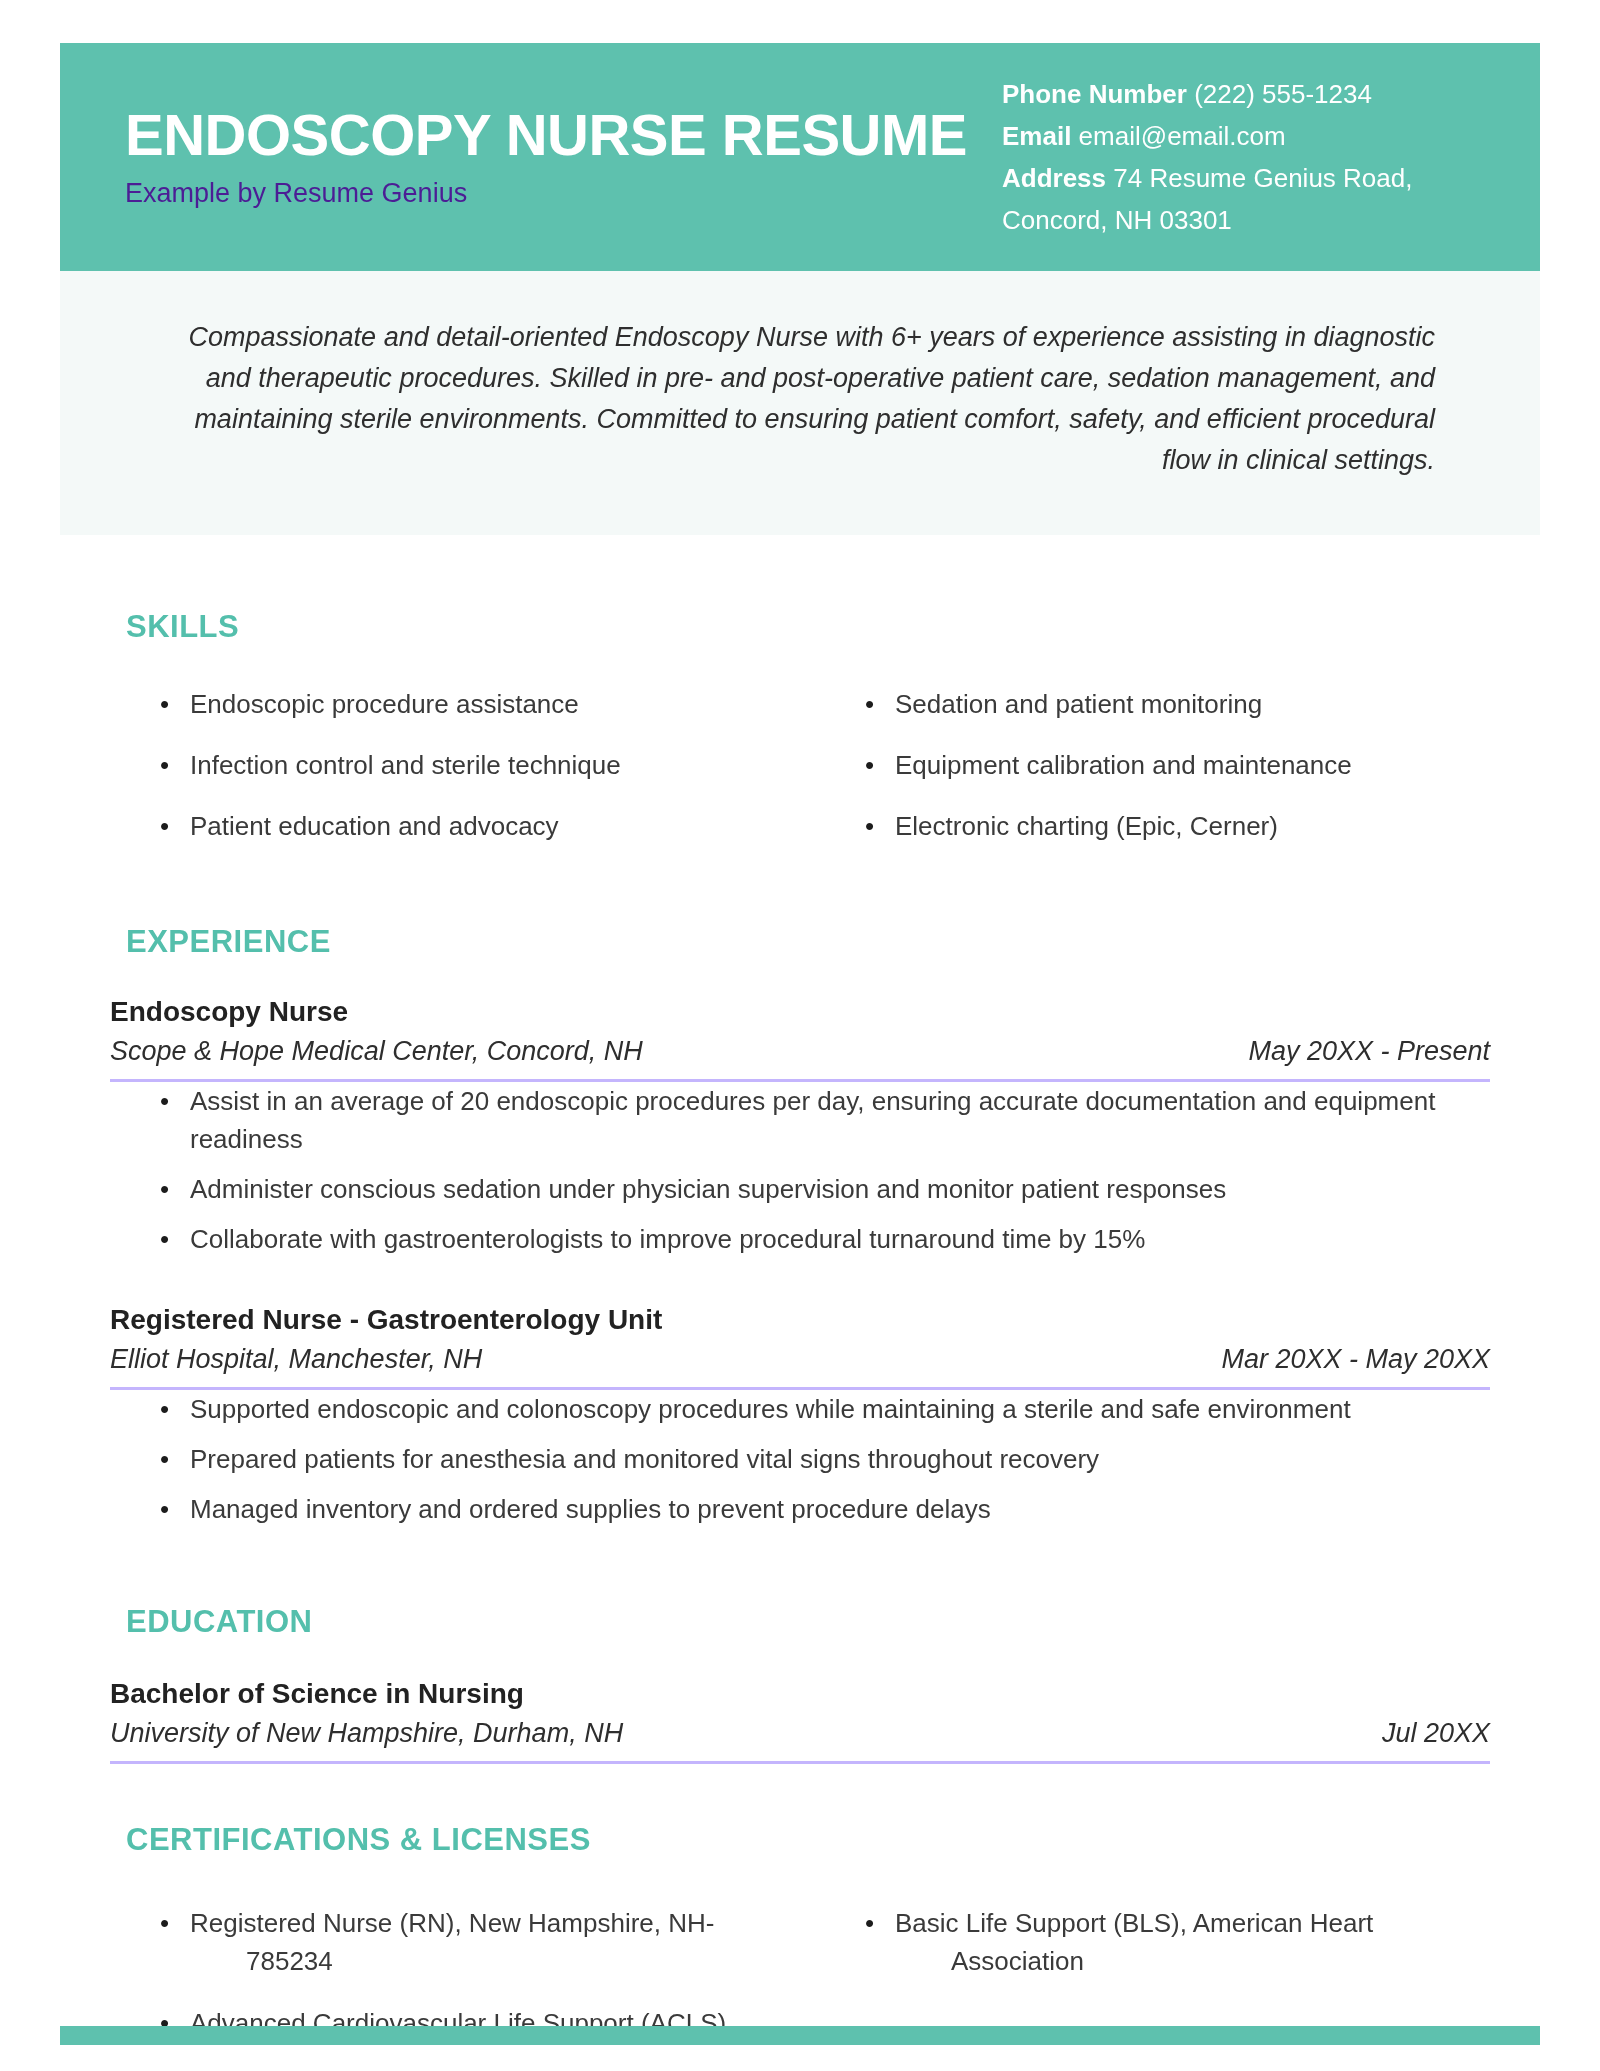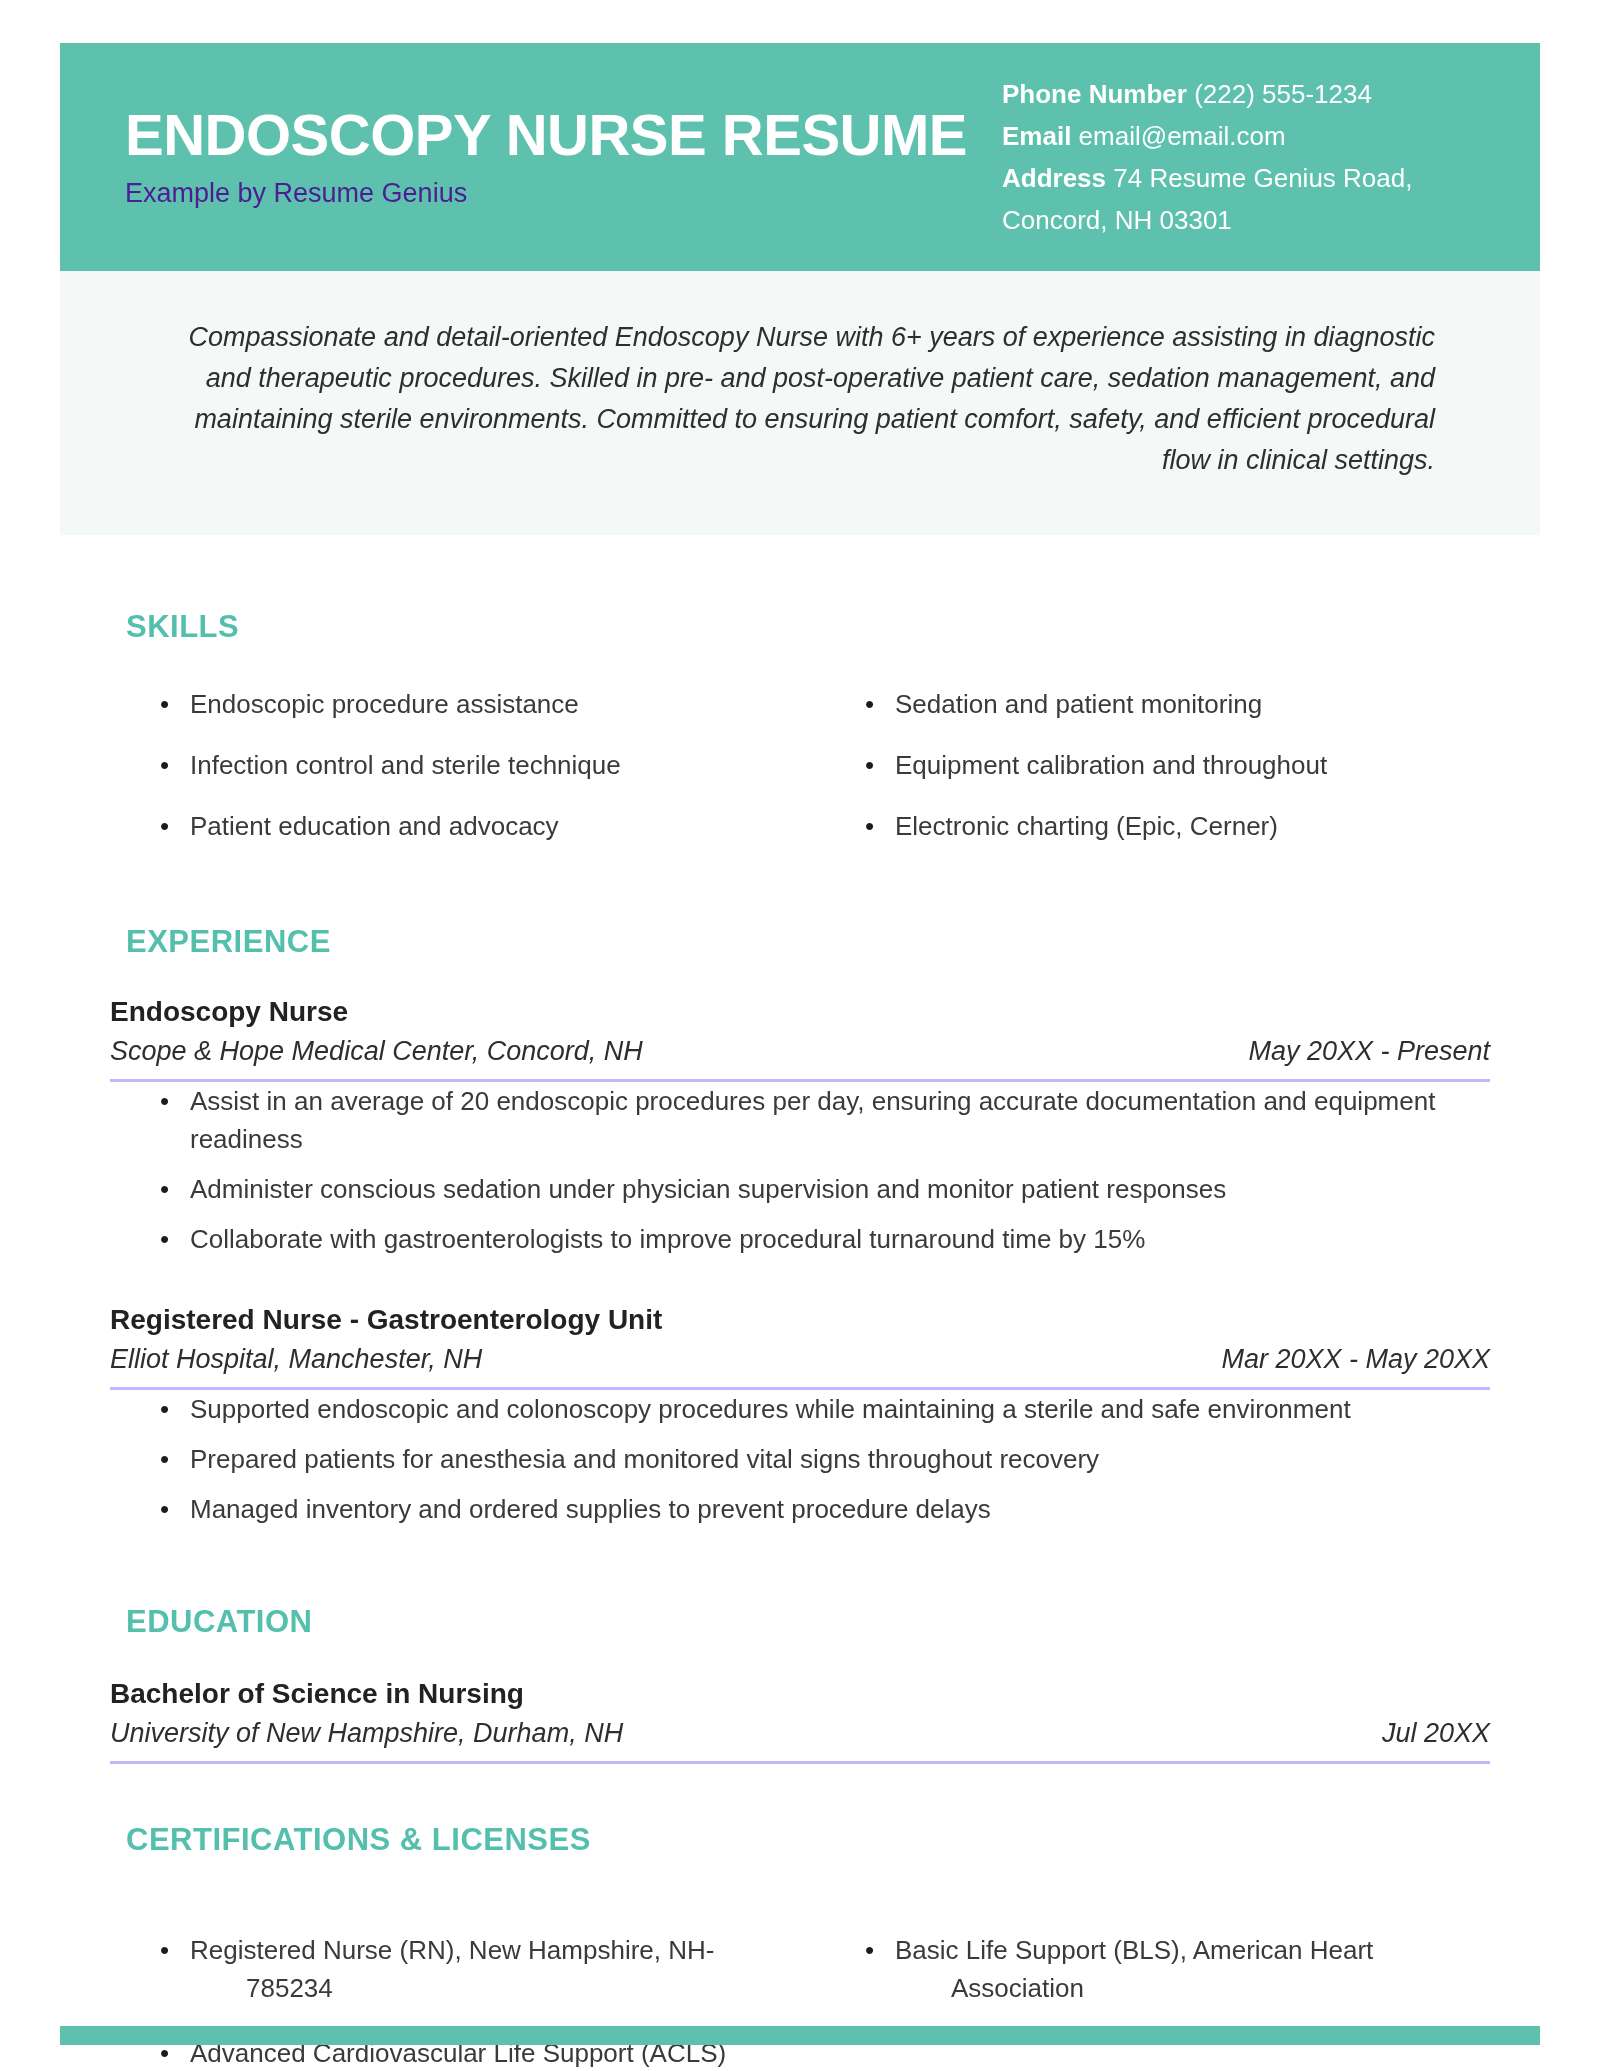--- a/index.html
+++ b/index.html
@@ -128,21 +128,20 @@
     display:grid;
     grid-template-columns:705px 1fr;
     margin-top:46px;
   }
   .certs-grid li { margin-bottom:24px; }
   .cert-text {
     display:block;
     max-width:548px;
     padding-left:56px;
     text-indent:-56px;
-    margin-top:27px;
   }
   
   .bottom-bar {
     position:absolute;
     left:60px;
     right:60px;
     bottom:26px;
     height:19px;
     background:#5ec1ae;
   }
@@ -171,21 +170,21 @@
   <section class="skills-section">
     <h2 class="section-heading">SKILLS</h2>
     <div class="skills-grid">
       <ul class="bullets">
         <li>Endoscopic procedure assistance</li>
         <li>Infection control and sterile technique</li>
         <li>Patient education and advocacy</li>
       </ul>
       <ul class="bullets">
         <li>Sedation and patient monitoring</li>
-        <li>Equipment calibration and throughout</li>
+        <li>Equipment calibration and maintenance</li>
         <li>Electronic charting (Epic, Cerner)</li>
       </ul>
     </div>
   </section>
 
   <section class="experience-section">
     <h2 class="section-heading">EXPERIENCE</h2>
 
     <div class="job">
       <h3 class="job-title">Endoscopy Nurse</h3>

